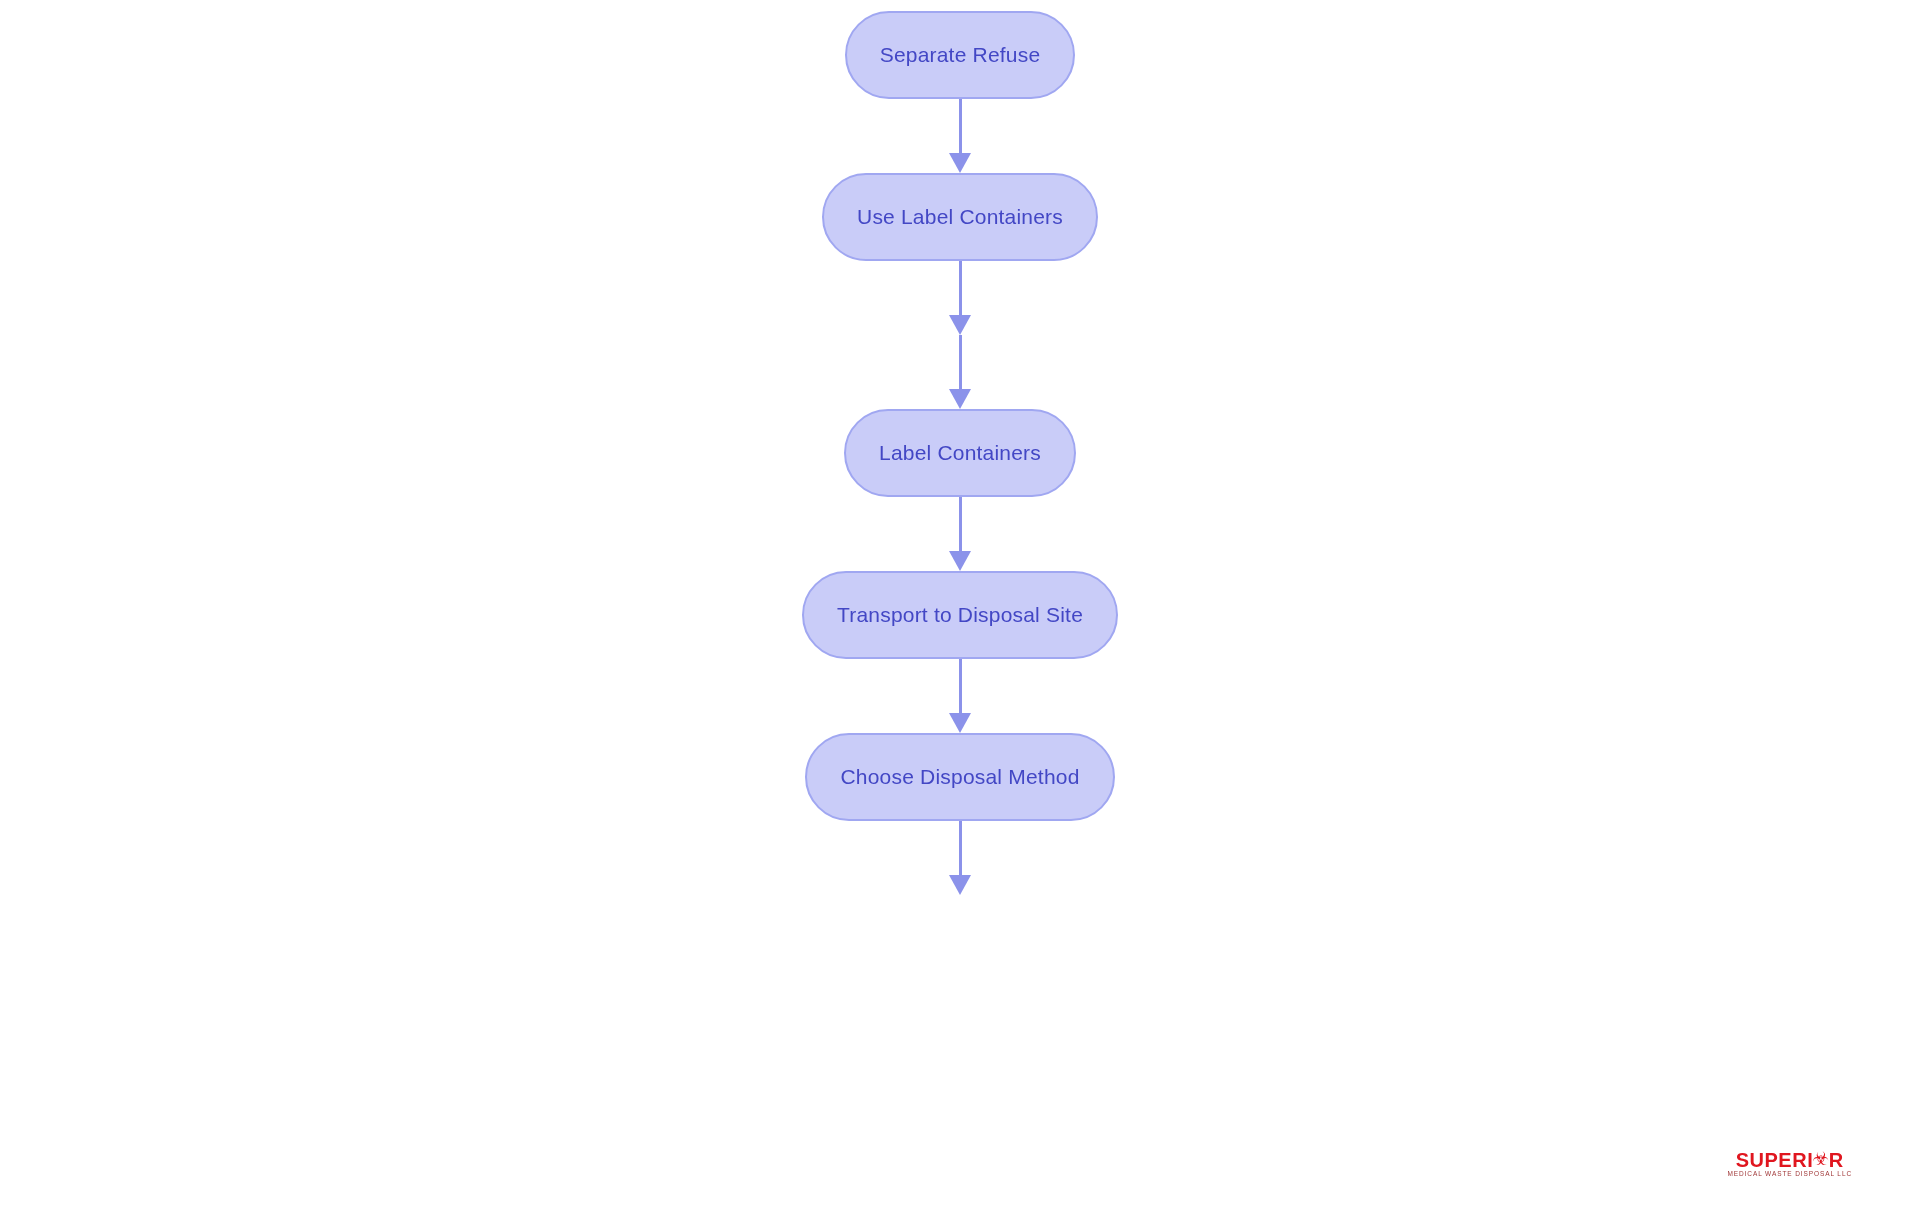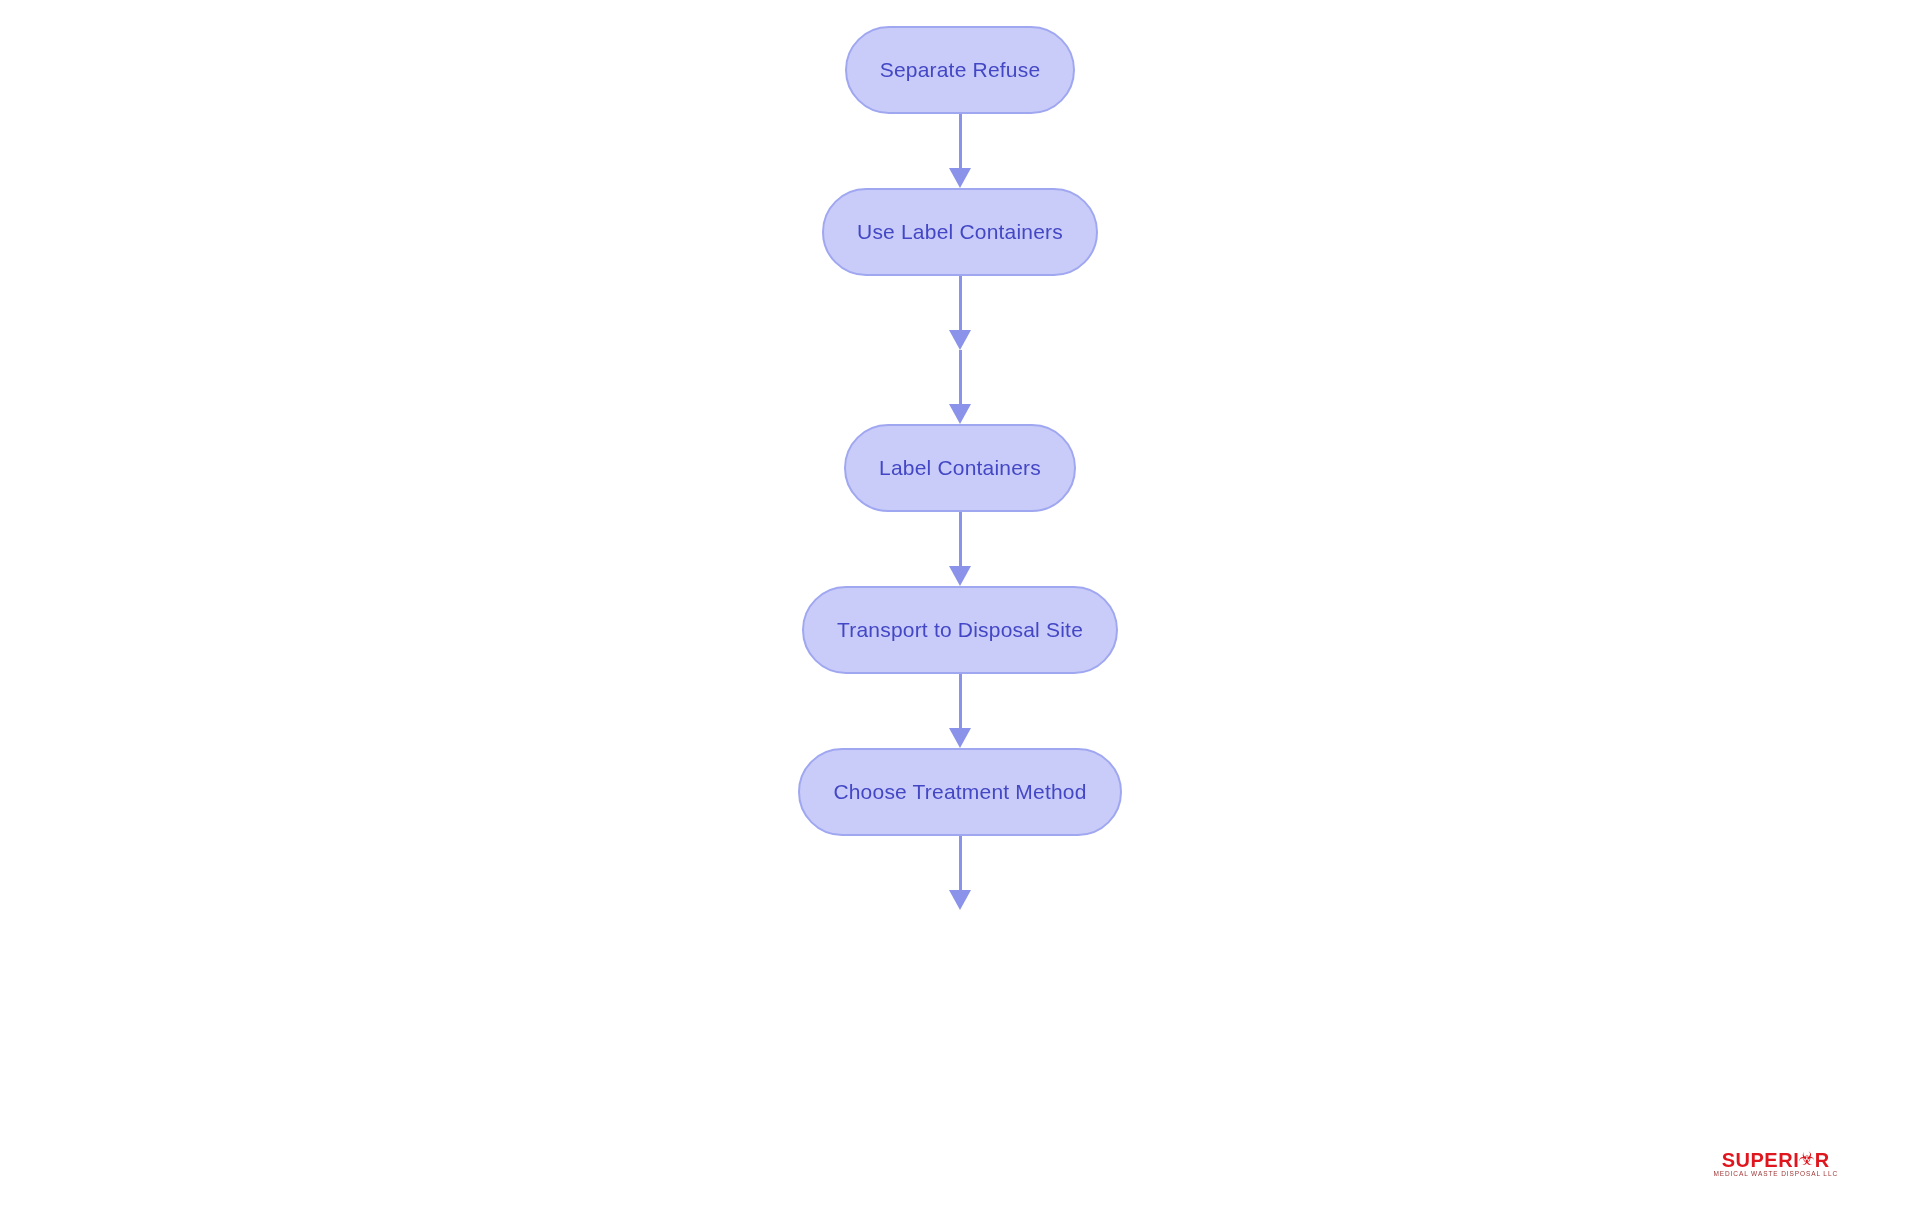--- a/index.html
+++ b/index.html
@@ -19,21 +19,21 @@
   }
   .canvas {
     position: relative;
     width: 1920px;
     height: 1215px;
     background: var(--page-bg);
     overflow: hidden;
   }
   .flow {
     position: absolute;
-    top: 26px;
+    top: 11px;
     left: 0;
     width: 100%;
     display: flex;
     flex-direction: column;
     align-items: center;
   }
   .node {
     height: 88px;
     padding: 0 33px;
     display: flex;
@@ -61,21 +61,21 @@
   }
   .connector .head {
     width: 0;
     height: 0;
     border-left: 11px solid transparent;
     border-right: 11px solid transparent;
     border-top: 20px solid var(--arrow);
   }
   .watermark {
     position: absolute;
-    right: 82px;
+    right: 68px;
     bottom: 38px;
     text-align: left;
     line-height: 1;
   }
   .watermark .brand {
     color: var(--watermark-red);
     font-weight: bold;
     font-size: 20px;
     letter-spacing: 0.5px;
     display: flex;
@@ -130,21 +130,21 @@
       <div class="head"></div>
     </div>
 
     <div class="node">Transport to Disposal Site</div>
 
     <div class="connector">
       <div class="line"></div>
       <div class="head"></div>
     </div>
 
-    <div class="node">Choose Treatment Method</div>
+    <div class="node">Choose Disposal Method</div>
 
     <div class="connector">
       <div class="line"></div>
       <div class="head"></div>
     </div>
 
 
   </div>
 
   <div class="watermark">

